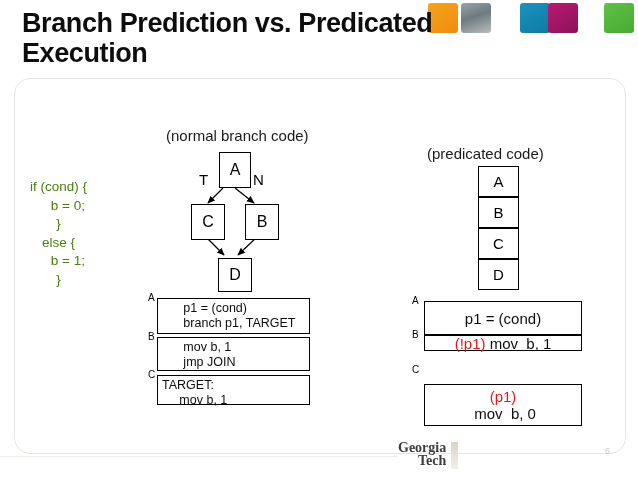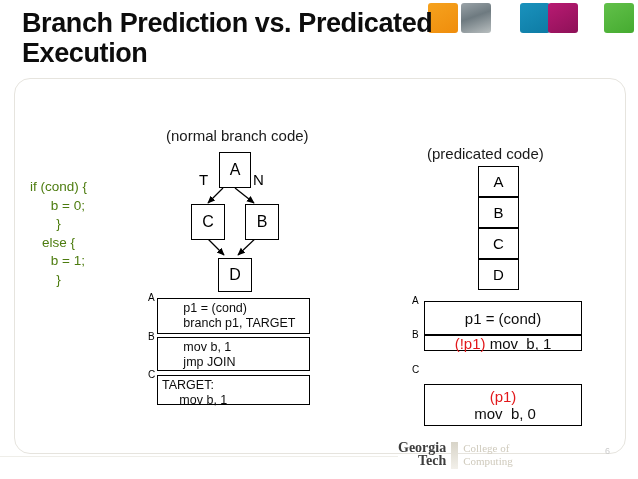--- a/index.html
+++ b/index.html
@@ -307,18 +307,14 @@
   <span class="pred">(p1)</span><span> mov  b, 0</span>
 </div>
 
 <div id="footer-rule"></div>
 <div id="footer-logo">
   <div id="gt-name">
     <div>Georgia</div>
     <div>Tech</div>
   </div>
   <div id="gt-divider"></div>
-  <div id="gt-college">
-    <div>College of</div>
-    <div>Computing</div>
-  </div>
 </div>
 <div id="page-number">6</div>
 
 </body></html>

